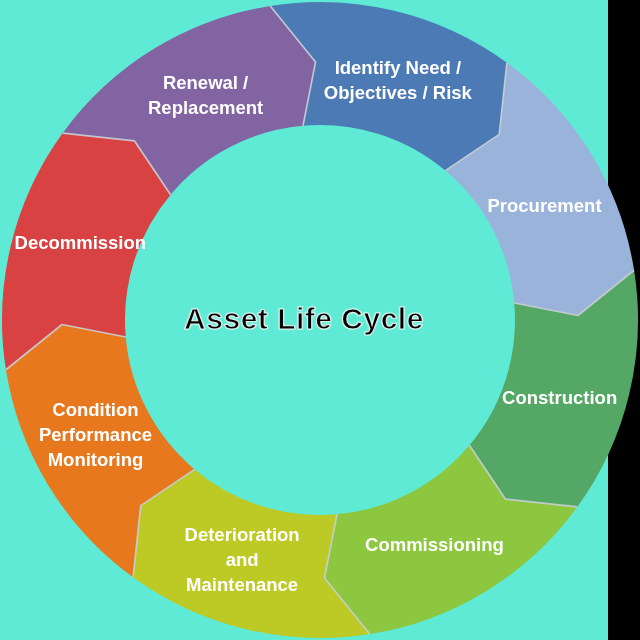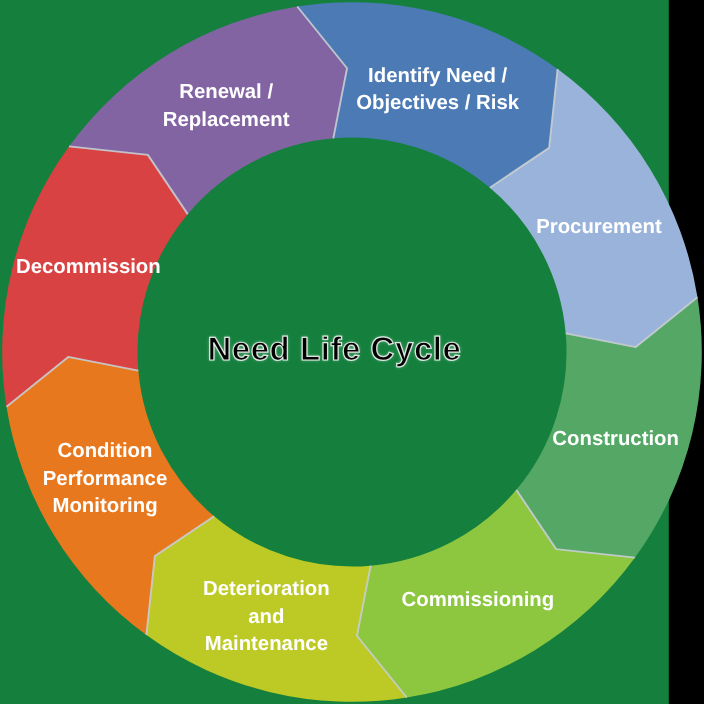--- a/index.html
+++ b/index.html
@@ -10,21 +10,21 @@
   body {
     width: 640px;
     height: 640px;
     overflow: hidden;
     font-family: "Liberation Sans", sans-serif;
   }
   #stage {
     position: relative;
     width: 608px;
     height: 640px;
-    background: #15803d;
+    background: #5eead4;
   }
   #ring-svg {
     position: absolute;
     left: 0;
     top: 0;
   }
   .seg-label {
     font-family: "Liberation Sans", sans-serif;
     font-weight: bold;
     font-size: 18.5px;
@@ -68,14 +68,14 @@
       <polyline points="62.73,133.08 134.41,140.78 170.62,194.66" fill="none" stroke="#c9ced4" stroke-width="1.7" stroke-linejoin="round" opacity="0.9"></polyline>
       <text class="seg-label" text-anchor="middle" fill="#ffffff"><tspan x="397.87" y="67.83" dominant-baseline="central">Identify Need /</tspan><tspan x="397.87" y="92.83" dominant-baseline="central">Objectives / Risk</tspan></text>
       <text class="seg-label" text-anchor="middle" fill="#ffffff"><tspan x="544.53" y="205.59" dominant-baseline="central">Procurement</tspan></text>
       <text class="seg-label" text-anchor="middle" fill="#ffffff"><tspan x="559.67" y="397.87" dominant-baseline="central">Construction</tspan></text>
       <text class="seg-label" text-anchor="middle" fill="#ffffff"><tspan x="434.41" y="544.53" dominant-baseline="central">Commissioning</tspan></text>
       <text class="seg-label" text-anchor="middle" fill="#ffffff"><tspan x="242.13" y="534.67" dominant-baseline="central">Deterioration</tspan><tspan x="242.13" y="559.67" dominant-baseline="central">and</tspan><tspan x="242.13" y="584.67" dominant-baseline="central">Maintenance</tspan></text>
       <text class="seg-label" text-anchor="middle" fill="#ffffff"><tspan x="95.47" y="409.41" dominant-baseline="central">Condition</tspan><tspan x="95.47" y="434.41" dominant-baseline="central">Performance</tspan><tspan x="95.47" y="459.41" dominant-baseline="central">Monitoring</tspan></text>
       <text class="seg-label" text-anchor="middle" fill="#ffffff"><tspan x="80.33" y="242.13" dominant-baseline="central">Decommission</tspan></text>
       <text class="seg-label" text-anchor="middle" fill="#ffffff"><tspan x="205.59" y="82.97" dominant-baseline="central">Renewal /</tspan><tspan x="205.59" y="107.97" dominant-baseline="central">Replacement</tspan></text>
     </svg>
-  <div id="center-title">Need Life Cycle</div>
+  <div id="center-title">Asset Life Cycle</div>
 </div>
 
 </body></html>

